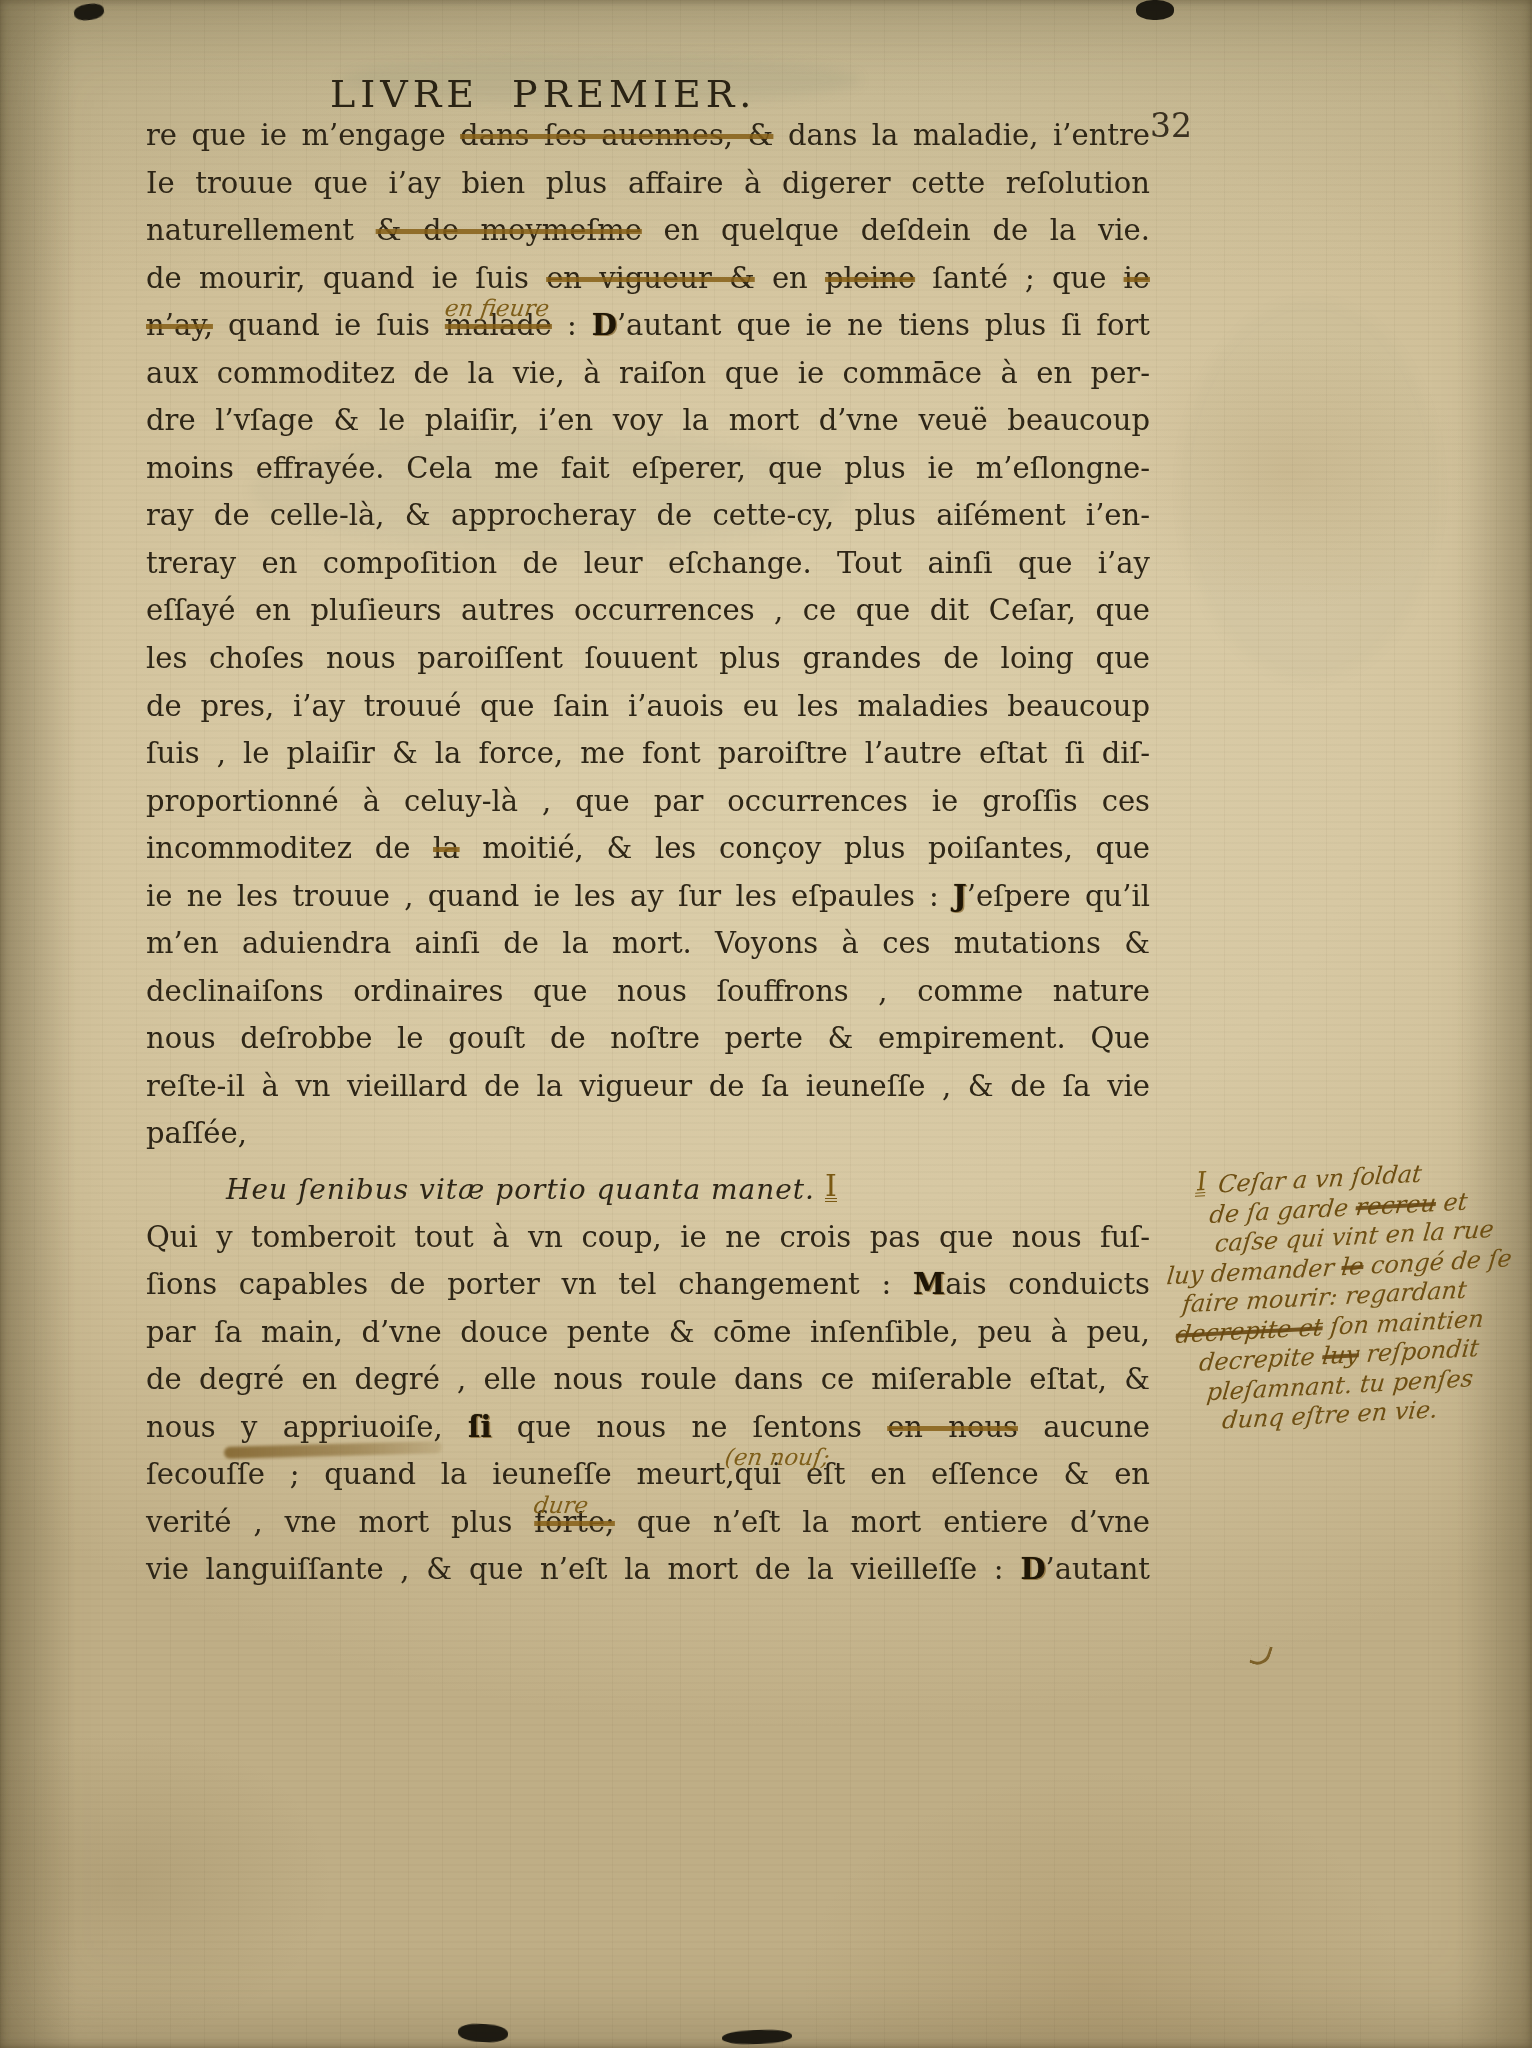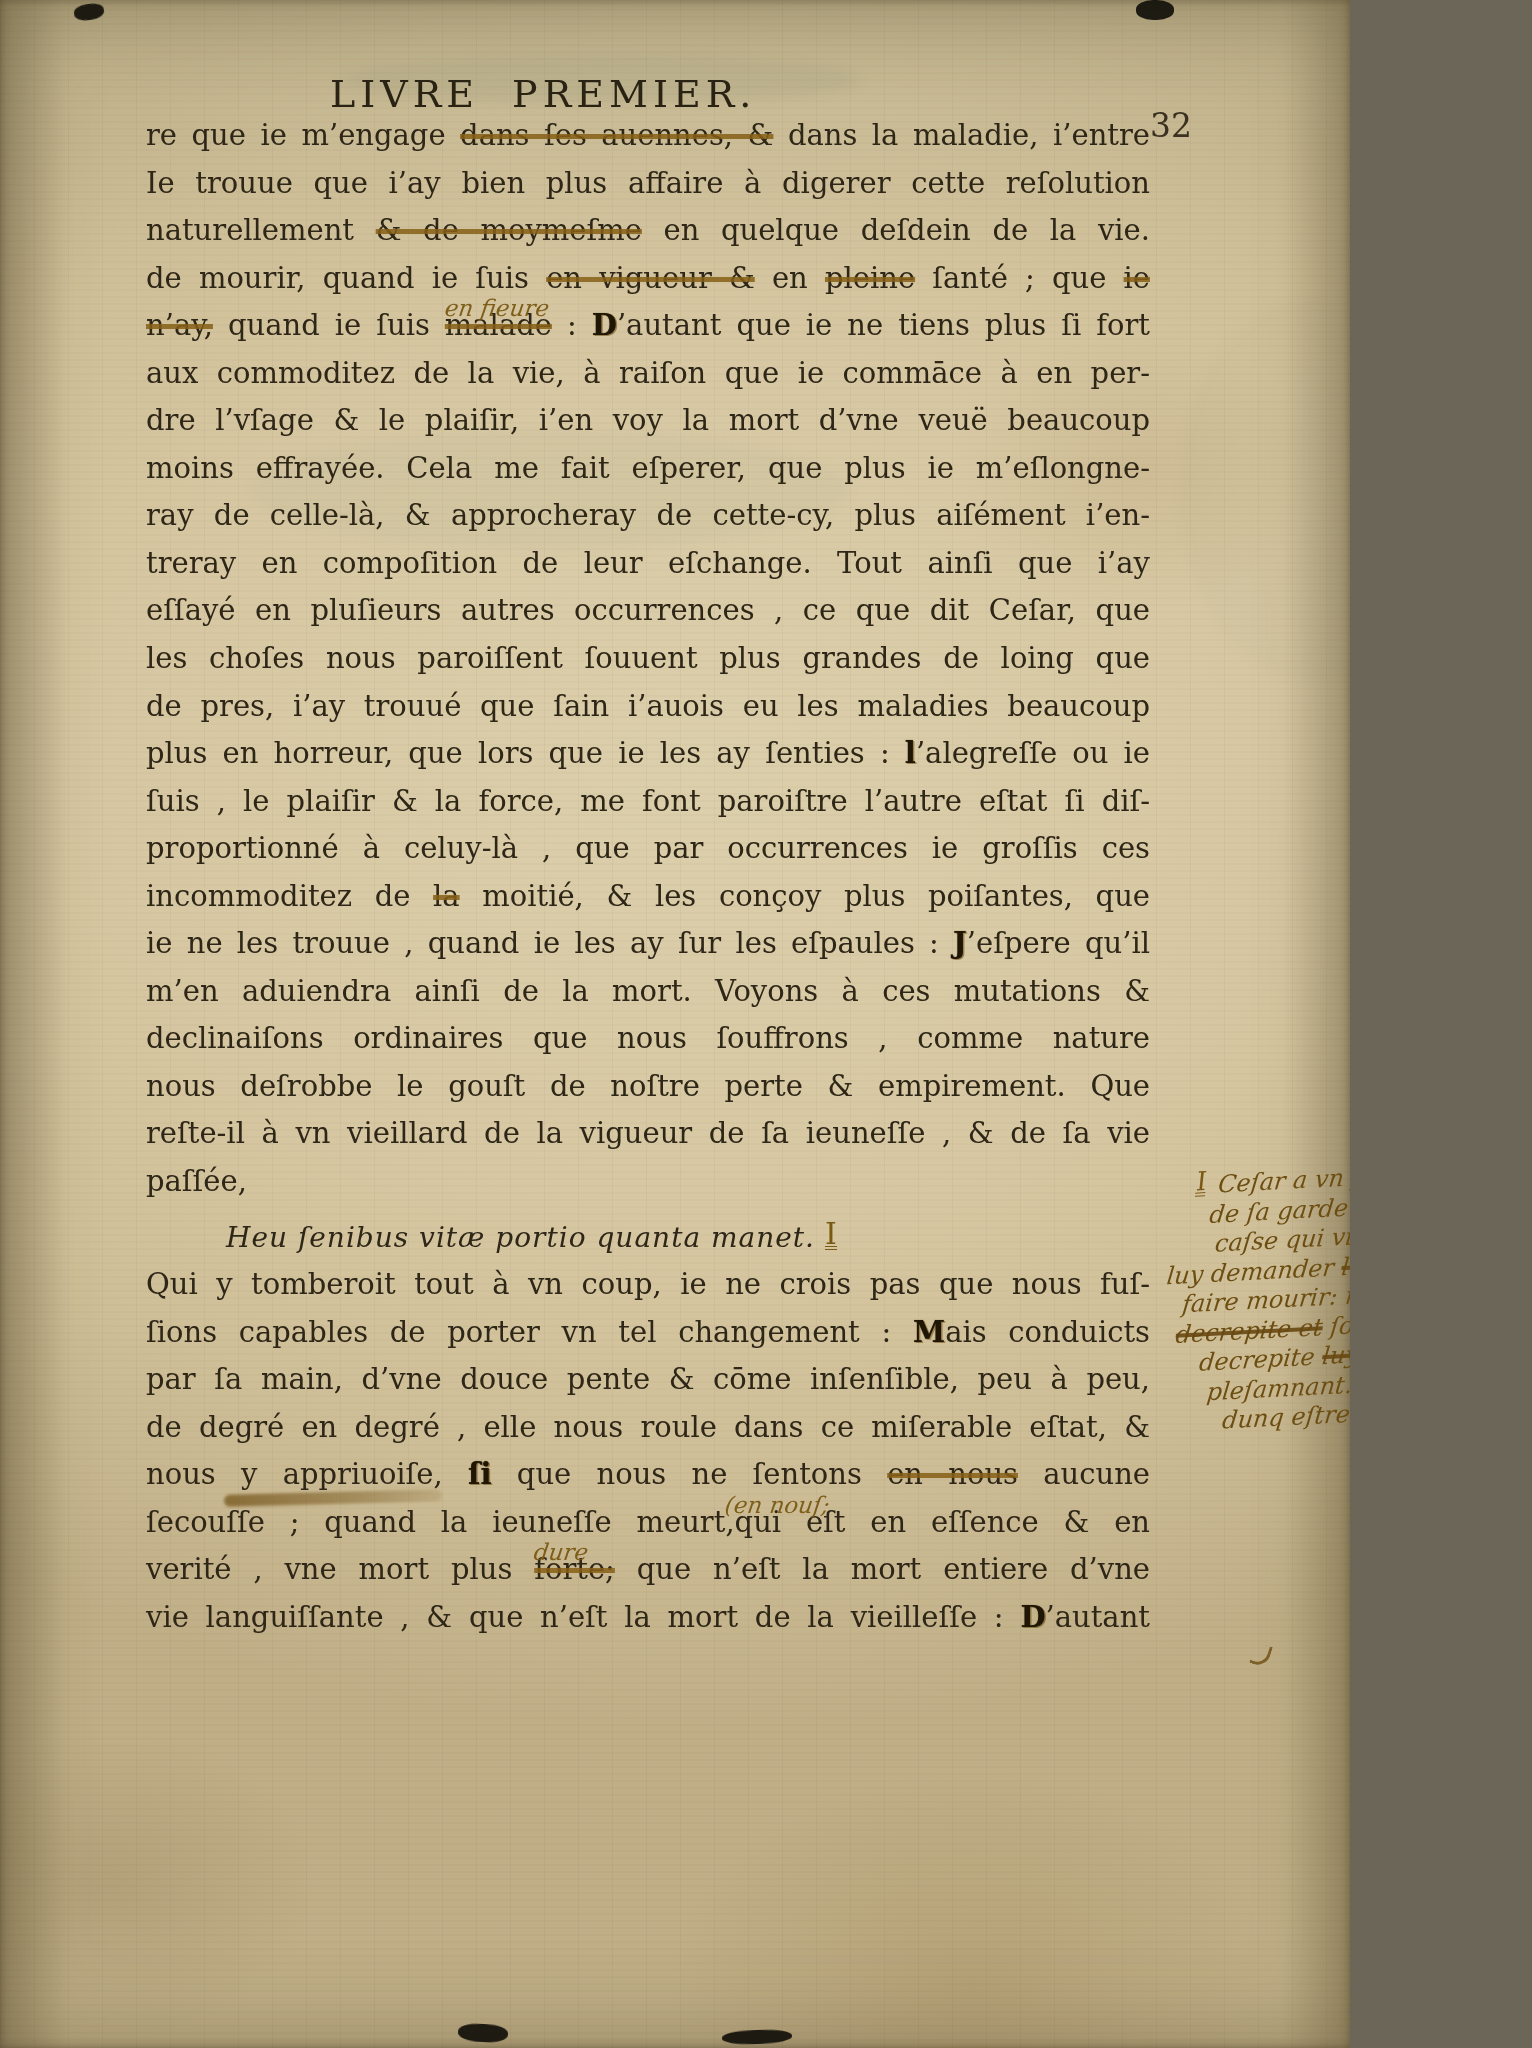--- a/index.html
+++ b/index.html
@@ -1,17 +1,17 @@
 <!DOCTYPE html>
 <html><head>
 <meta charset="utf-8">
 <style>
   html,body{margin:0;padding:0;background:#6b6657;}
   #page{
-    position:relative; width:1350px; height:2048px; overflow:hidden;
+    position:relative; width:1532px; height:2048px; overflow:hidden;
     font-family:"DejaVu Serif","Liberation Serif",serif;
     background:
       radial-gradient(260px 200px at 84% 23%, rgba(160,128,78,.16), transparent 70%),
       radial-gradient(420px 300px at 72% 97%, rgba(148,118,70,.22), transparent 72%),
       radial-gradient(300px 220px at 8% 92%, rgba(120,100,60,.18), transparent 70%),
       linear-gradient(180deg, rgba(146,152,122,.16), rgba(146,152,122,0) 14%),
       linear-gradient(90deg, rgba(86,76,46,.30), rgba(86,76,46,0) 5%, rgba(86,76,46,0) 95%, rgba(86,76,46,.26)),
       radial-gradient(1250px 950px at 52% 38%, #dccfab 0%, #d7c8a3 45%, #cfbf98 72%, #bfae86 100%);
     box-shadow: inset 0 0 90px rgba(85,70,40,.45), inset 0 0 10px rgba(60,50,30,.5);
     color:#2e2617;
@@ -118,21 +118,20 @@
       <div class="line"><span>de mourir, quand ie ſuis </span><span class="strike">en vigueur &amp;</span><span> en </span><span class="strike">pleine</span><span> ſanté ; que </span><span class="strike">ie</span></div>
       <div class="line"><span class="strike">n’ay,</span><span> quand ie ſuis </span><span class="hw">en fieure</span><span class="strike">malade</span><span> : </span><span class="ov">D</span><span>’autant que ie ne tiens plus ſi fort</span></div>
       <div class="line"><span>aux commoditez de la vie, à raiſon que ie commāce à en per-</span></div>
       <div class="line"><span>dre l’vſage &amp; le plaiſir, i’en voy la mort d’vne veuë beaucoup</span></div>
       <div class="line"><span>moins effrayée.  Cela me fait eſperer, que plus ie m’eſlongne-</span></div>
       <div class="line"><span>ray de celle-là, &amp; approcheray de cette-cy, plus aiſément i’en-</span></div>
       <div class="line"><span>treray en compoſition de leur eſchange.  Tout ainſi que i’ay</span></div>
       <div class="line"><span>eſſayé en pluſieurs autres occurrences , ce que dit Ceſar, que</span></div>
       <div class="line"><span>les choſes nous paroiſſent ſouuent plus grandes de loing que</span></div>
       <div class="line"><span>de pres, i’ay trouué que ſain i’auois eu les maladies beaucoup</span></div>
-      <div class="line"><span>plus en horreur, que lors que ie les ay ſenties : </span><span class="ov">l</span><span>’alegreſſe ou ie</span></div>
       <div class="line"><span>ſuis ,  le plaiſir &amp; la force, me font paroiſtre l’autre eſtat ſi diſ-</span></div>
       <div class="line"><span>proportionné à celuy-là ,  que par occurrences ie groſſis ces</span></div>
       <div class="line"><span>incommoditez de </span><span class="strike">la</span><span> moitié, &amp; les conçoy plus poiſantes, que</span></div>
       <div class="line"><span>ie ne les trouue ,  quand ie les ay ſur les eſpaules : </span><span class="ov">J</span><span>’eſpere qu’il</span></div>
       <div class="line"><span>m’en aduiendra ainſi de la mort.  Voyons à ces mutations &amp;</span></div>
       <div class="line"><span>declinaiſons ordinaires que nous ſouffrons ,  comme nature</span></div>
       <div class="line"><span>nous deſrobbe le gouſt de noſtre perte &amp; empirement.  Que</span></div>
       <div class="line"><span>reſte-il à vn vieillard de la vigueur de ſa ieuneſſe ,  &amp; de ſa vie</span></div>
       <div class="line noj"><span>paſſée,</span></div>
       <div class="line noj verse"><span class="lat">Heu ſenibus vitæ portio quanta manet.</span><span class="mark">I</span></div>

